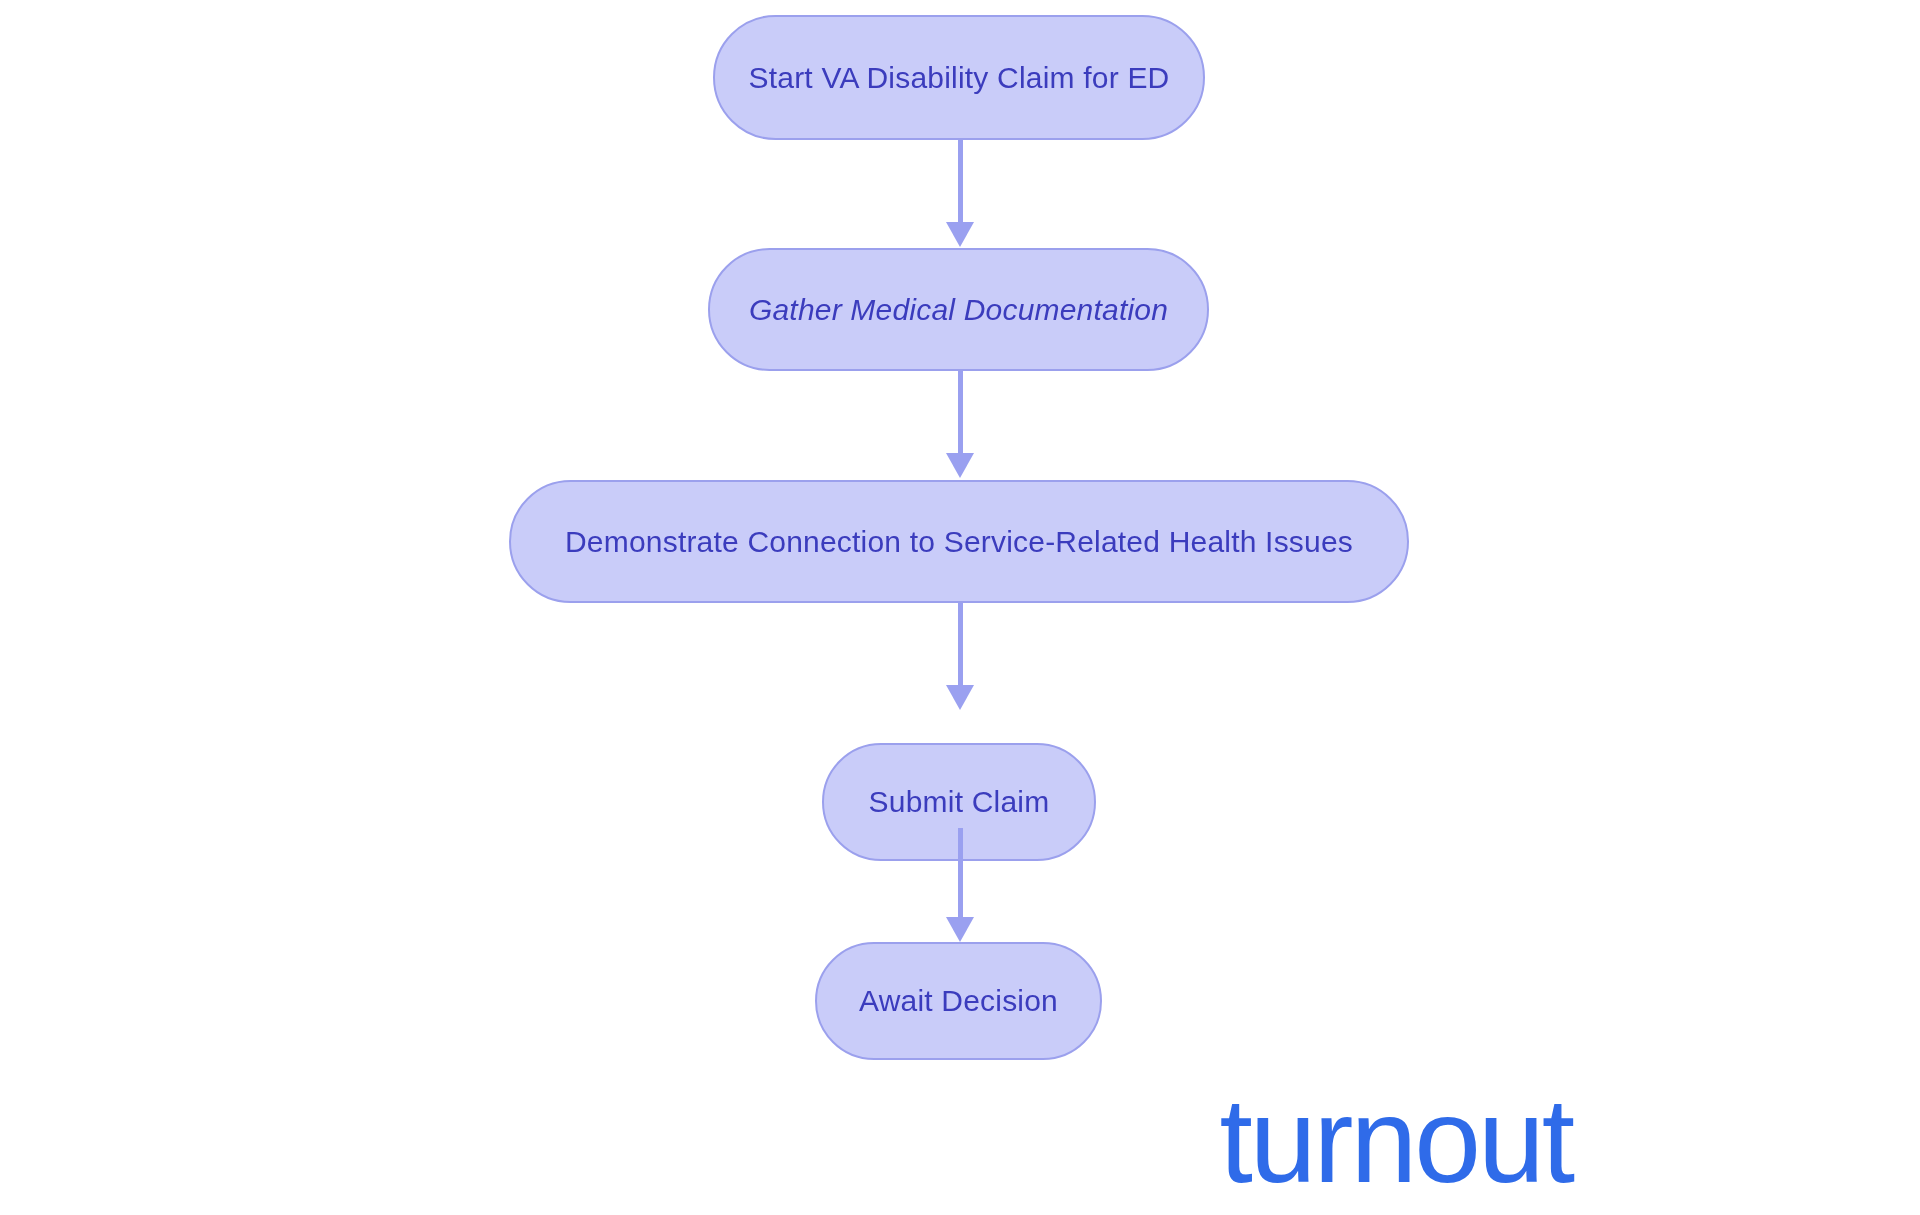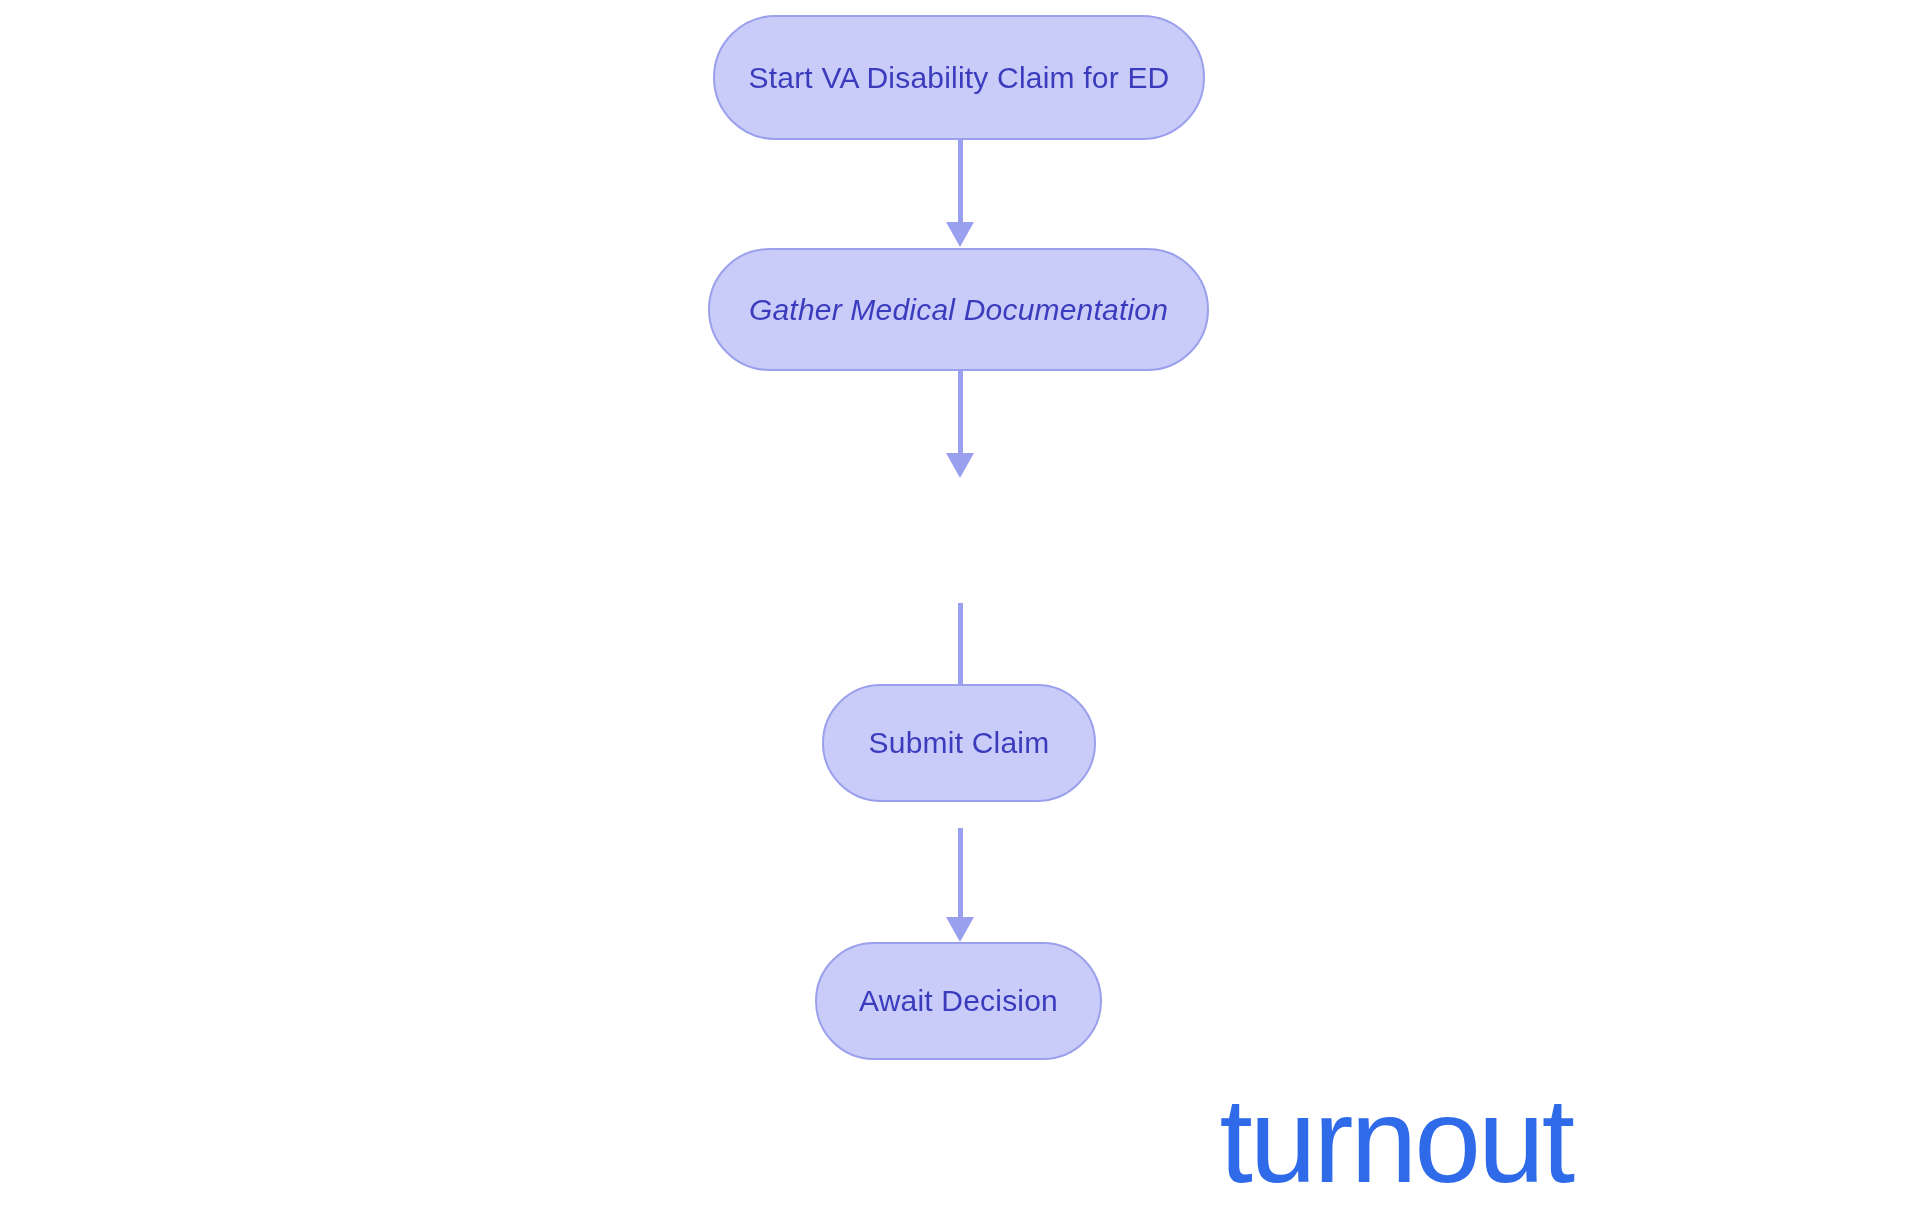--- a/index.html
+++ b/index.html
@@ -73,27 +73,30 @@
 
   <div class="node" style="left:708px;top:248px;width:501px;height:123px;font-style:italic;">
     <span>Gather Medical Documentation</span>
   </div>
 
   <div class="arrow" style="top:371px;height:107px;">
     <div class="shaft"></div>
     <div class="head"></div>
   </div>
 
+  <div class="node" style="left:509px;top:480px;width:900px;height:123px;">
+    <span>Demonstrate Connection to Service-Related Health Issues</span>
+  </div>
 
   <div class="arrow" style="top:603px;height:107px;">
     <div class="shaft"></div>
     <div class="head"></div>
   </div>
 
-  <div class="node" style="left:822px;top:684px;width:274px;height:118px;">
+  <div class="node" style="left:822px;top:743px;width:274px;height:118px;">
     <span>Submit Claim</span>
   </div>
 
   <div class="arrow" style="top:828px;height:114px;">
     <div class="shaft"></div>
     <div class="head"></div>
   </div>
 
   <div class="node" style="left:815px;top:942px;width:287px;height:118px;text-align:right;">
     <span>Await Decision</span>

